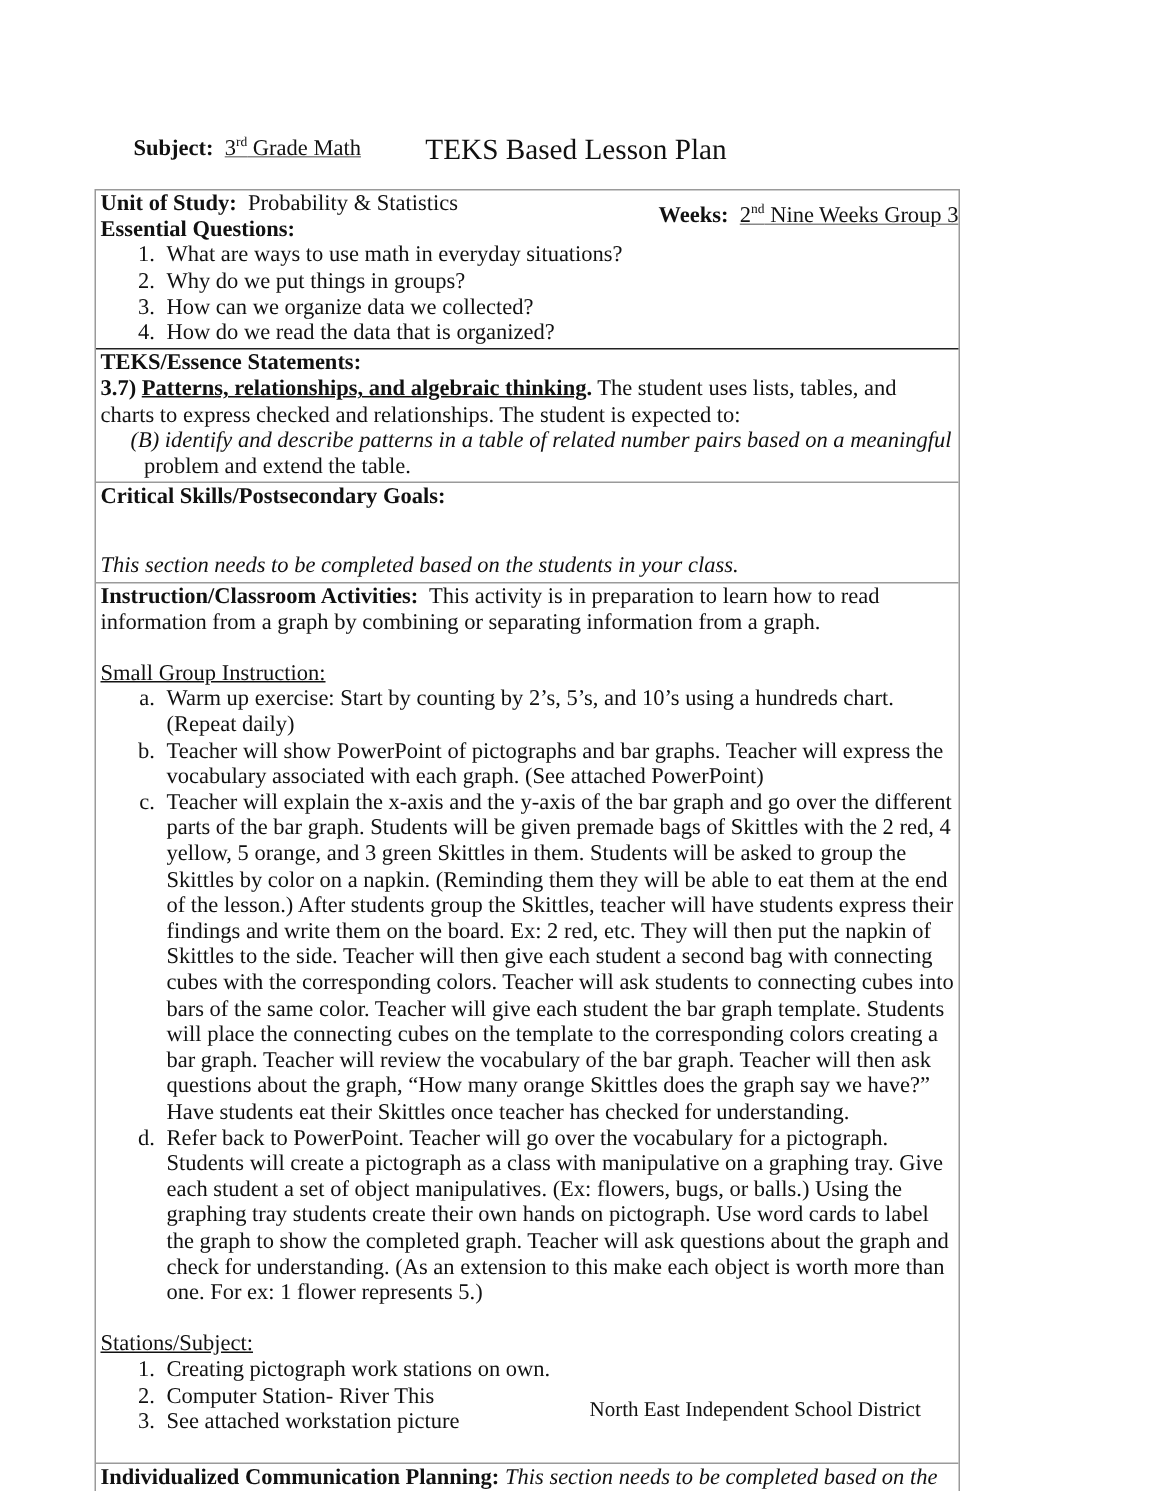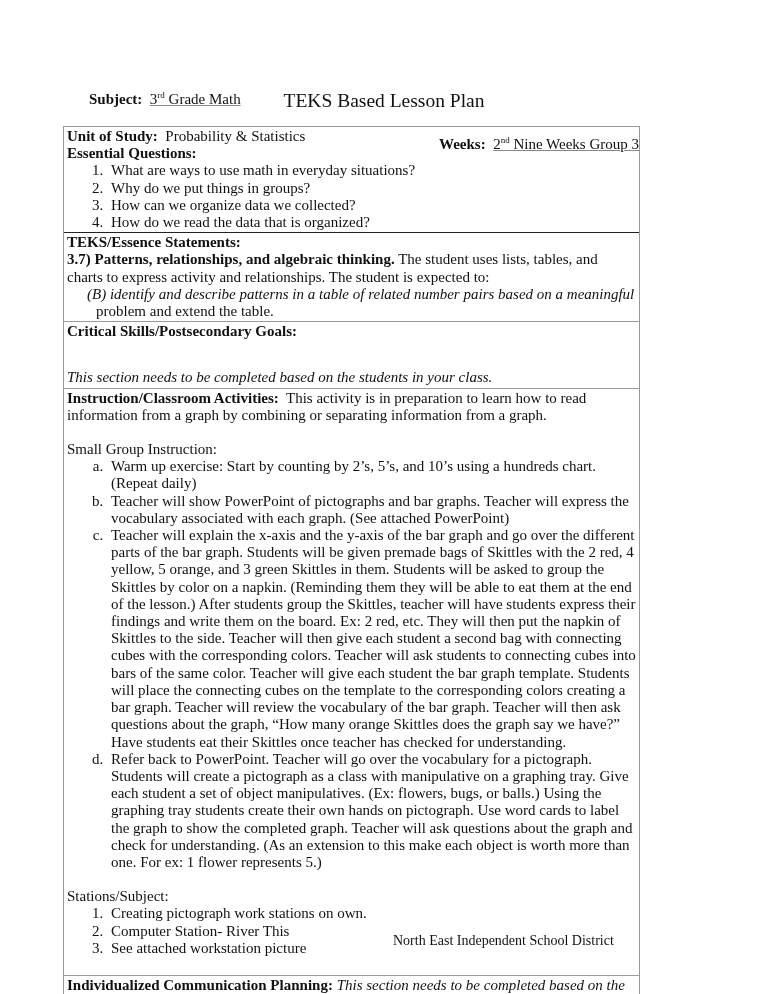--- a/index.html
+++ b/index.html
@@ -27,21 +27,21 @@
     box-sizing: border-box;
   }
   .cell {
     padding: 1px 2px 1px 3px;
     border-bottom: 1.5px solid #9a9a9a;
   }
   .cell:last-child { border-bottom: none; }
   .cell.dark-bottom { border-bottom: 1.5px solid #222; }
   .lbl { font-weight: bold; }
   .ital { font-style: italic; margin-top: 29px; }
-  .ul { }
+  .ul { text-decoration: underline; }
   ol.num { margin: 0; padding-left: 40px; }
   ol.num li { padding-left: 4px; }
   ol.alpha { margin: 0; padding-left: 40px; list-style-type: lower-alpha; }
   ol.alpha li { padding-left: 4px; }
   .indent-b { padding-left: 20px; text-indent: 0; font-style: italic; }
   .indent-b2 { padding-left: 29px; }
   .blank { height: 17px; }
   .footer {
     position: absolute; top: 932px; left: 393px; font-size: 14px;
   }
@@ -74,21 +74,21 @@
       <li>Why do we put things in groups?</li>
       <li>How can we organize data we collected?</li>
       <li>How do we read the data that is organized?</li>
     </ol>
   </div>
 
   <div class="cell">
     <div class="lbl">TEKS/Essence Statements:</div>
     <div>
       <span class="lbl">3.7)</span>
-      <span class="lbl ul">Patterns, relationships, and algebraic thinking</span><span class="lbl">.</span><span> The student uses lists, tables, and charts to express activity and relationships. The student is expected to:</span>
+      <span class="lbl ul">Patterns, relationships, and algebraic thinking</span><span class="lbl">.</span><span> The student uses lists, tables, and charts to express checked and relationships. The student is expected to:</span>
     </div>
     <div class="indent-b">(B) identify and describe patterns in a table of related number pairs based on a meaningful</div>
     <div class="indent-b2">problem and extend the table.</div>
   </div>
 
   <div class="cell">
     <div class="lbl">Critical Skills/Postsecondary Goals:</div>
     <div class="ital">This section needs to be completed based on the students in your class.</div>
   </div>
 

